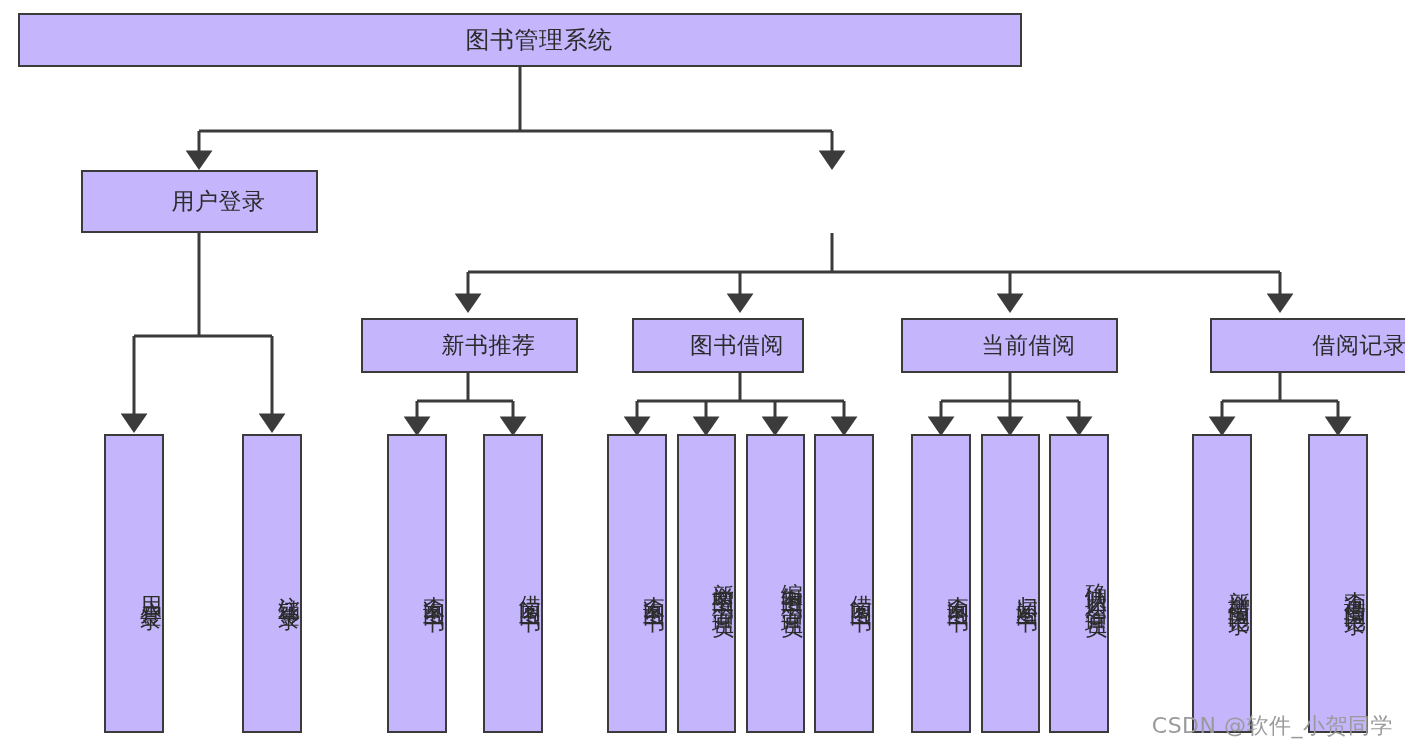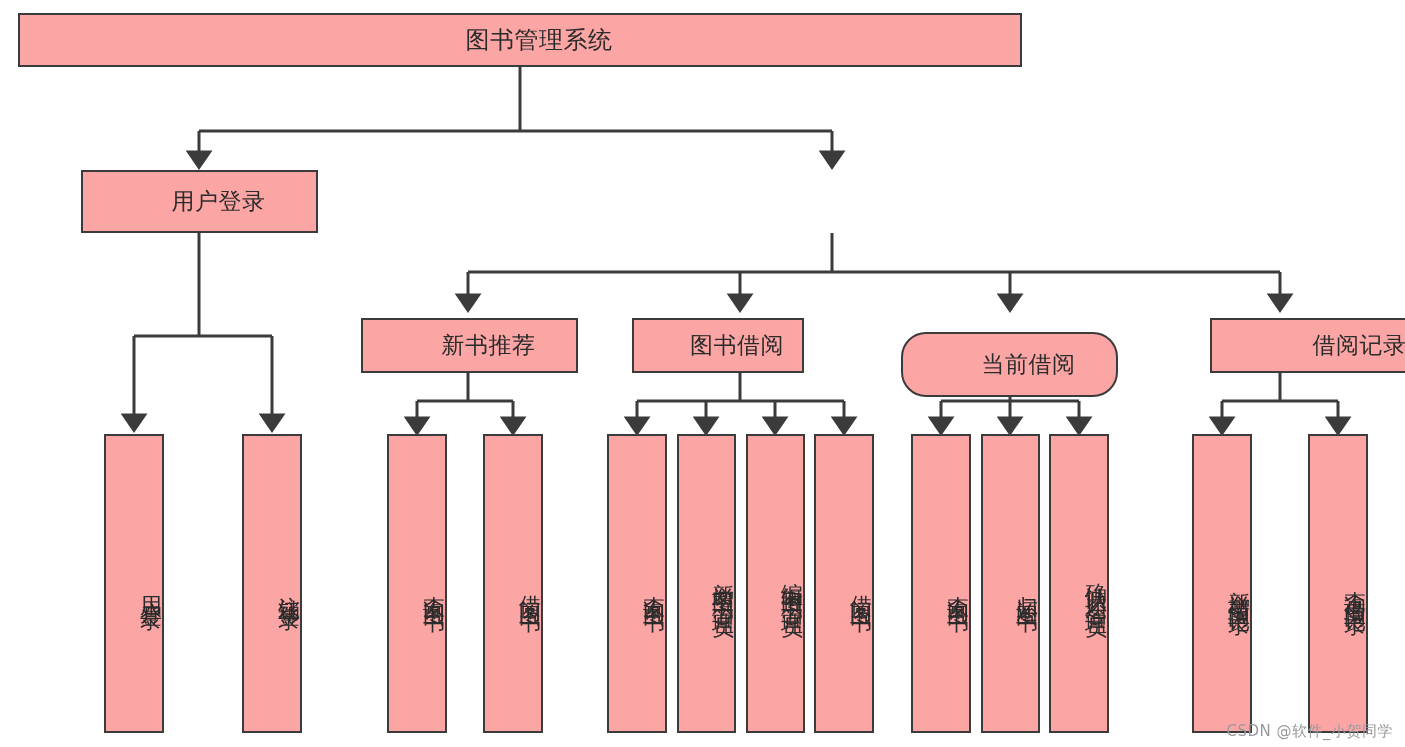--- a/index.html
+++ b/index.html
@@ -21,21 +21,21 @@
   #diagram-svg {
     position: absolute;
     left: 0;
     top: 0;
     width: 1405px;
     height: 747px;
   }
   .node {
     position: absolute;
     box-sizing: border-box;
-    background: #fca5a5;
+    background: #c4b5fd;
     border: 2.5px solid #3b3b3b;
     display: flex;
     align-items: center;
     justify-content: center;
     color: #2b2b2b;
     padding-left: 38px;
   }
   .node-label {
     display: block;
     text-align: center;
@@ -62,21 +62,21 @@
     line-height: 1;
     white-space: nowrap;
   }
   .node.root .node-label {
     font-size: 24px;
   }
   #watermark {
     position: absolute;
     right: 12px;
     bottom: 6px;
-    font-size: 15px;
+    font-size: 22px;
     color: #9a9a9a;
     letter-spacing: 0.5px;
     white-space: nowrap;
     font-family: "DejaVu Sans", "Liberation Sans", sans-serif;
   }
 </style>
 </head>
 <body>
 
 <div id="diagram-root">
@@ -139,21 +139,21 @@
   <div class="node horizontal" style="left:81px; top:170px; width:237px; height:63px;">
     <span class="node-label">用户登录</span>
   </div>
 
   <div class="node horizontal" style="left:361px; top:318px; width:217px; height:55px;font-family:Liberation Serif, serif;">
     <span class="node-label">新书推荐</span>
   </div>
   <div class="node horizontal" style="left:632px; top:318px; width:172px; height:55px;">
     <span class="node-label">图书借阅</span>
   </div>
-  <div class="node horizontal" style="left:901px; top:332px; width:217px; height:65px;border-radius:25px;">
+  <div class="node horizontal" style="left:901px; top:318px; width:217px; height:55px;">
     <span class="node-label">当前借阅</span>
   </div>
   <div class="node horizontal" style="left:1210px; top:318px; width:261px; height:55px;">
     <span class="node-label">借阅记录</span>
   </div>
 
   <div class="node vertical" style="left:104px; top:434px; width:60px; height:299px;">
     <span class="node-label">用户登录</span>
   </div>
   <div class="node vertical" style="left:242px; top:434px; width:60px; height:299px;">

